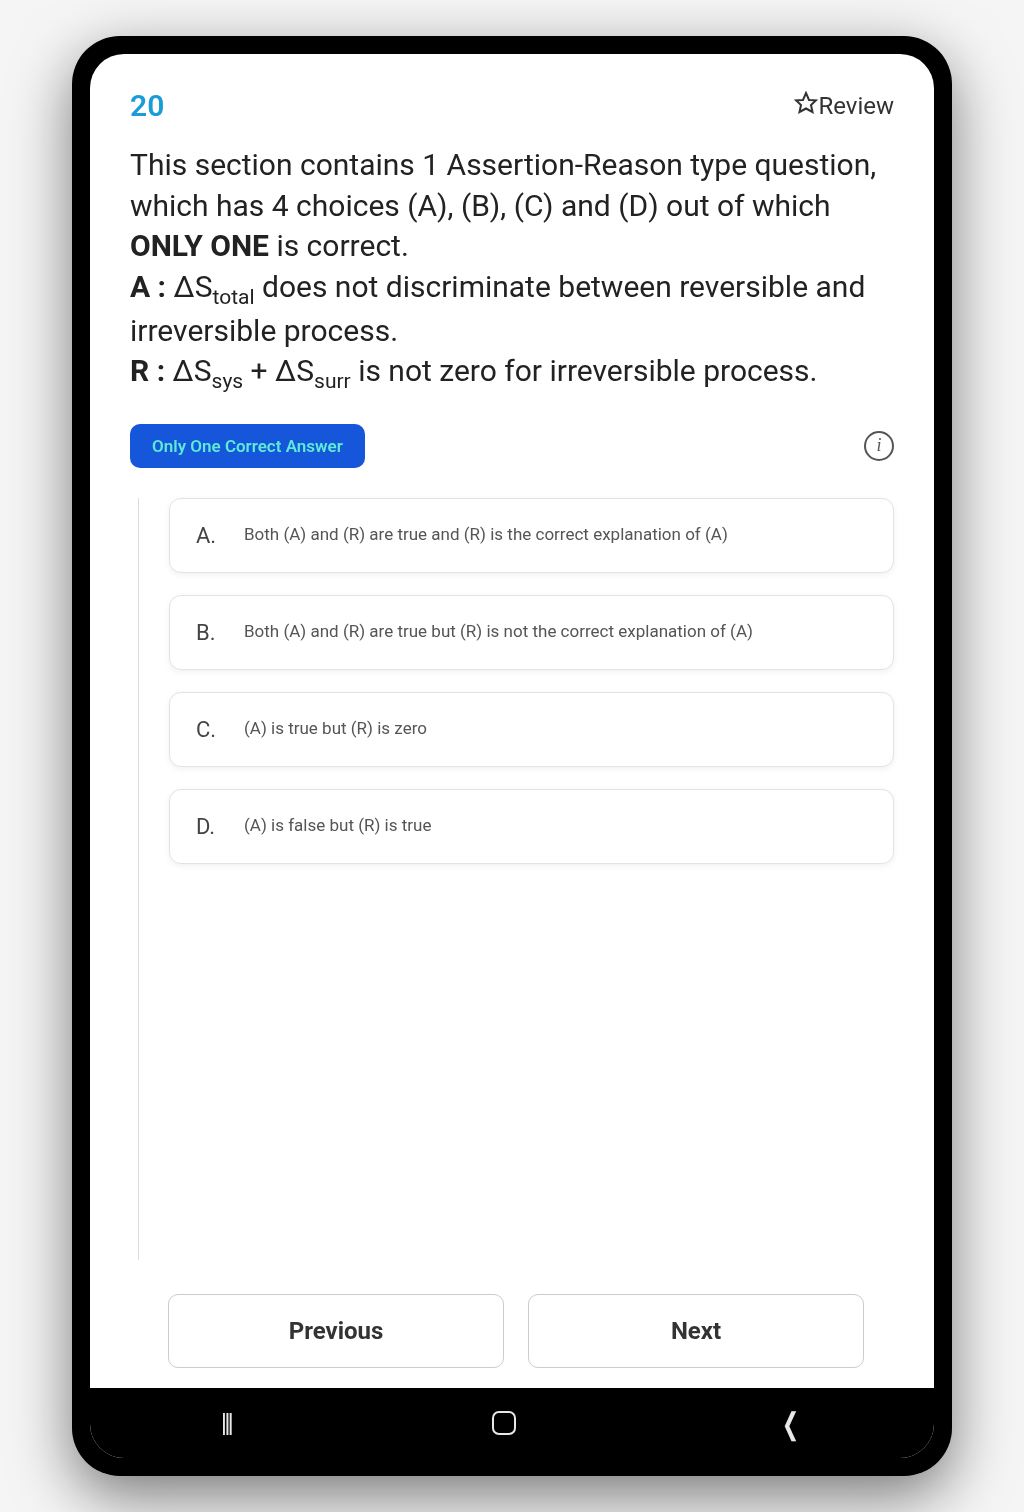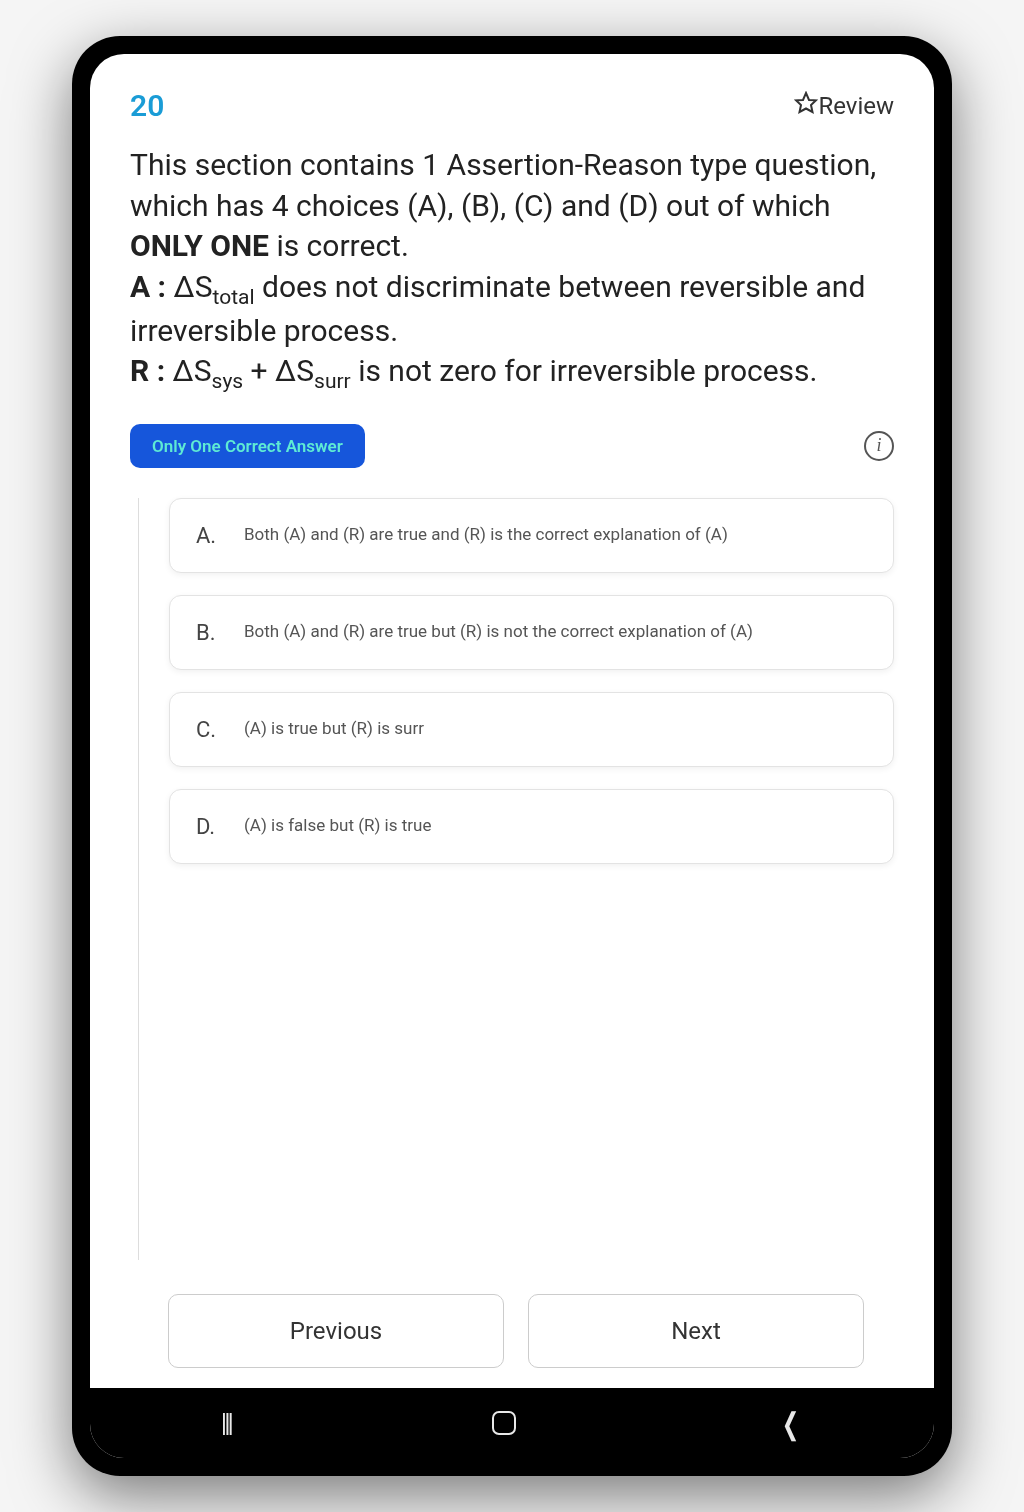--- a/index.html
+++ b/index.html
@@ -122,20 +122,21 @@
   .opt-text {
     color: #555;
     font-size: 17px;
     line-height: 1.4;
   }
   .nav-buttons {
     display: flex;
     gap: 24px;
     margin-top: 34px;
     padding: 0 30px 0 38px;
+    font-weight: bold;
   }
   .nav-btn {
     flex: 1;
     border: 1px solid #ccc;
     background: #fff;
     color: #333;
     font-size: 24px;
     padding: 22px 0;
     border-radius: 10px;
     text-align: center;
@@ -185,21 +186,21 @@
         <div class="option">
           <div class="opt-letter">A.</div>
           <div class="opt-text">Both (A) and (R) are true and (R) is the correct explanation of (A)</div>
         </div>
         <div class="option">
           <div class="opt-letter">B.</div>
           <div class="opt-text">Both (A) and (R) are true but (R) is not the correct explanation of (A)</div>
         </div>
         <div class="option">
           <div class="opt-letter">C.</div>
-          <div class="opt-text">(A) is true but (R) is surr</div>
+          <div class="opt-text">(A) is true but (R) is zero</div>
         </div>
         <div class="option">
           <div class="opt-letter">D.</div>
           <div class="opt-text">(A) is false but (R) is true</div>
         </div>
       </div>
 
       <div class="nav-buttons">
         <div class="nav-btn">Previous</div>
         <div class="nav-btn">Next</div>

